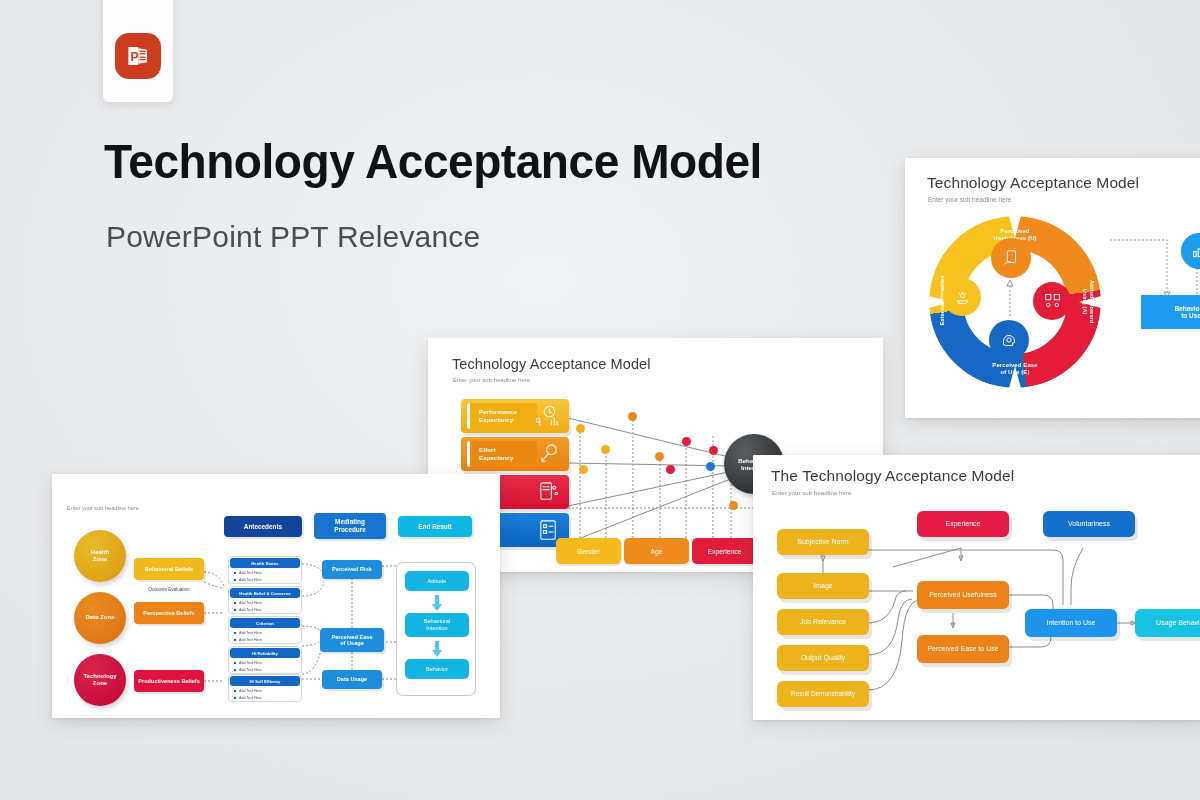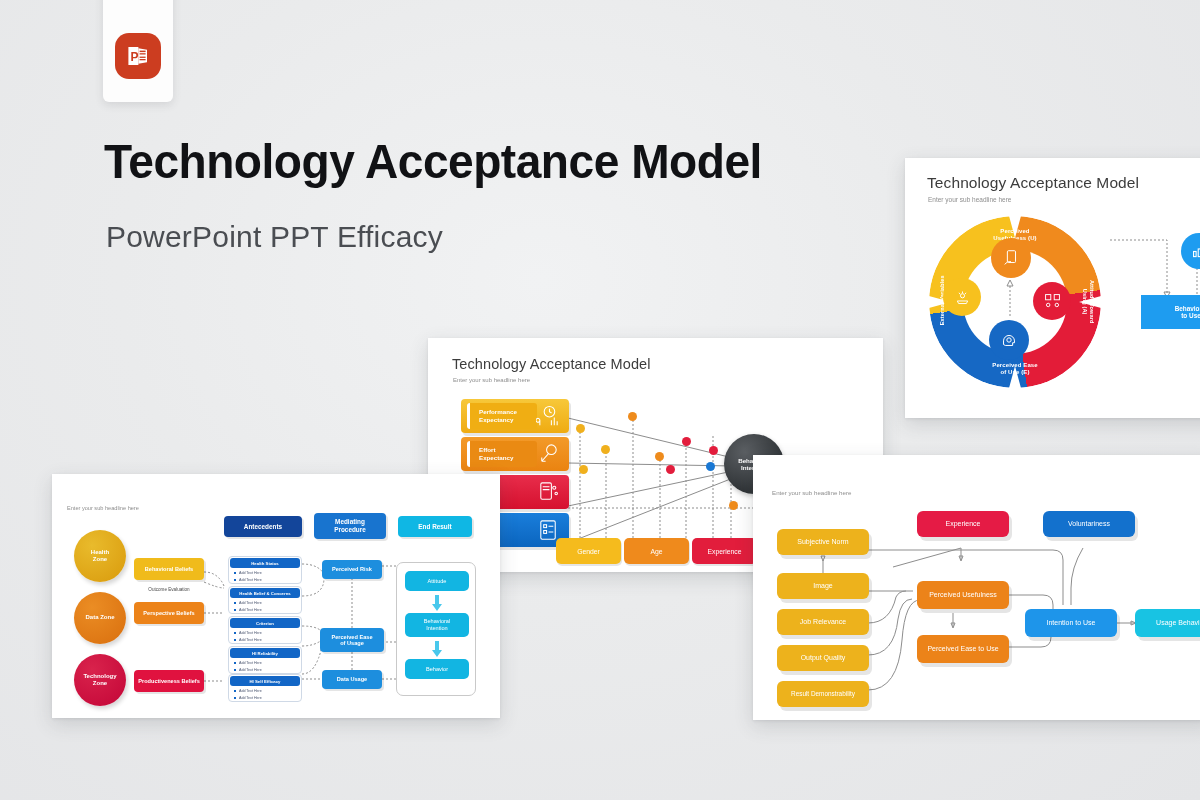--- a/index.html
+++ b/index.html
@@ -194,21 +194,21 @@
         <rect x="14.6" y="10.2" width="6" height="1.3" fill="#cc3d20"></rect>
         <rect x="14.6" y="13.6" width="6" height="1.3" fill="#cc3d20"></rect>
         <rect x="14.6" y="16" width="6" height="1.3" fill="#cc3d20"></rect>
         <path d="M3.4 4 H13.4 V22 H3.4 Z" fill="#ffffff"></path>
         <text x="5.4" y="18" font-family="Liberation Sans, sans-serif" font-size="12" font-weight="700" fill="#cc3d20">P</text>
       </svg>
     </div>
   </div>
 
   <div class="headline">Technology Acceptance Model</div>
-  <div class="subhead">PowerPoint PPT Efficacy</div>
+  <div class="subhead">PowerPoint PPT Relevance</div>
 
   <div class="slide" id="slideA">
     <div class="slide-title">Technology Acceptance Model</div>
     <div class="slide-sub">Enter your sub headline here</div>
 
     <svg class="wires" width="318" height="260">
       <path d="M205 82 H262 V145" stroke="#555" stroke-dasharray="2 2"></path>
       <path d="M262 140 l-3 -6 h6 z" fill="#555" stroke="none"></path>
       <path d="M292 110 V148" stroke="#555" stroke-dasharray="2 2"></path>
     </svg>
@@ -462,20 +462,21 @@
       <div class="endnode" style="left:8px;top:50px;width:64px;height:24px;white-space:pre-line;">Behavioral
 Intention</div>
       <svg class="dnarrow" style="left:33px;top:78px;height:16px;" viewBox="0 0 14 16">
         <path d="M5 0 h4 v9 h3 l-5 7 l-5 -7 h3 z" fill="#49c8ec"></path>
         </svg>
       <div class="endnode" style="left:8px;top:96px;width:64px;height:20px;">Behavior</div>
     </div>
   </div>
 
   <div class="slide" id="slideD">
+    <div class="slide-title">The Technology Acceptance Model</div>
     <div class="slide-sub">Enter your sub headline here</div>
 
     <svg class="wires" width="460" height="265">
       <g stroke="#8d8d8d" stroke-width="1" fill="none">
         <path d="M70 105 V122"></path>
           <path d="M68 101 l2 5 l2 -5 z" fill="#8d8d8d" stroke="none"></path>
         <path d="M115 95 H300 q10 0 10 10 V150"></path>
         <path d="M208 93 V105"></path>
           <path d="M206 101 l2 5 l2 -5 z" fill="#8d8d8d" stroke="none"></path>
         <path d="M208 93 L140 112"></path>

